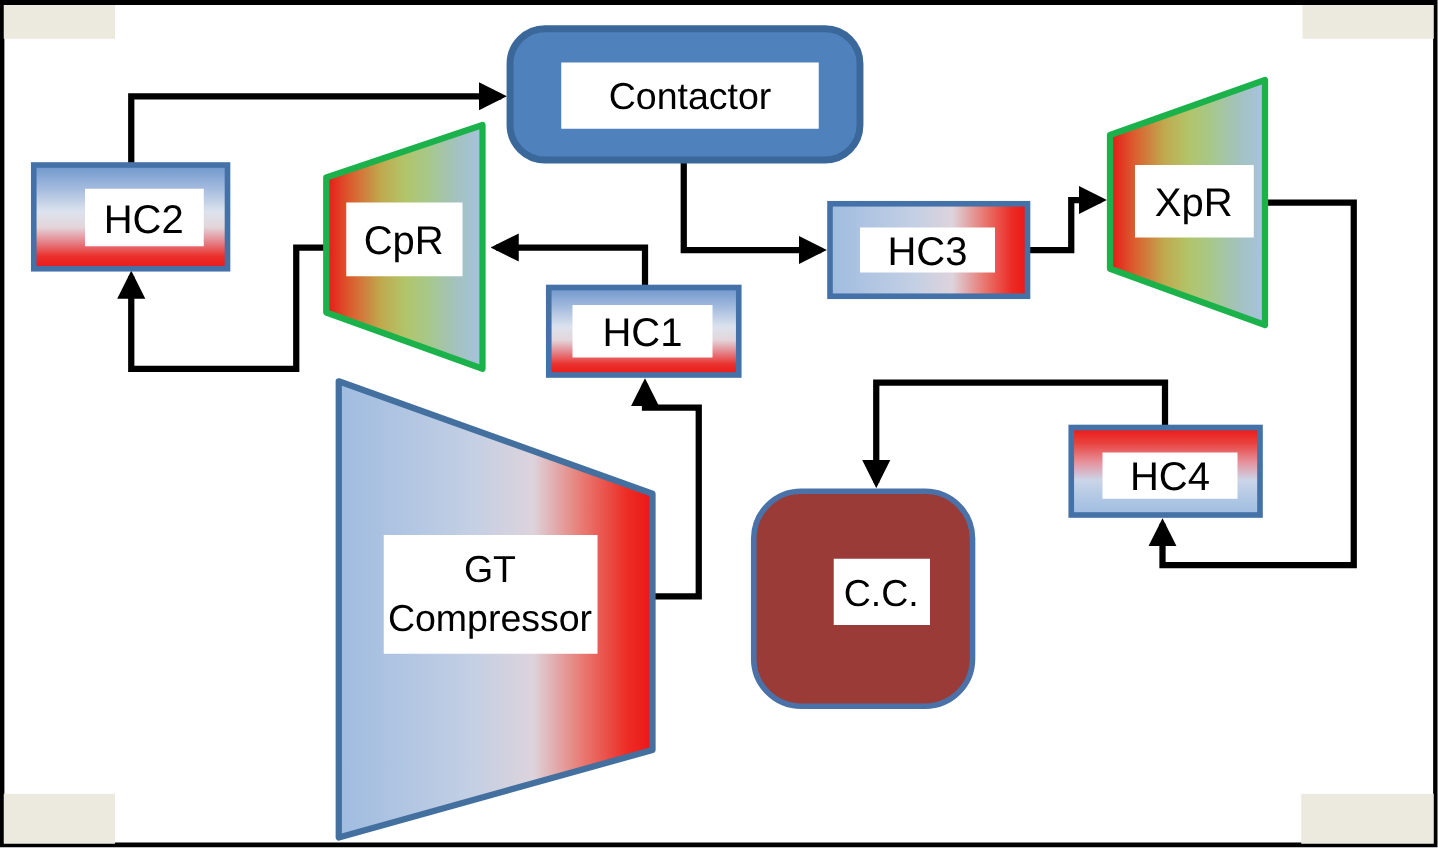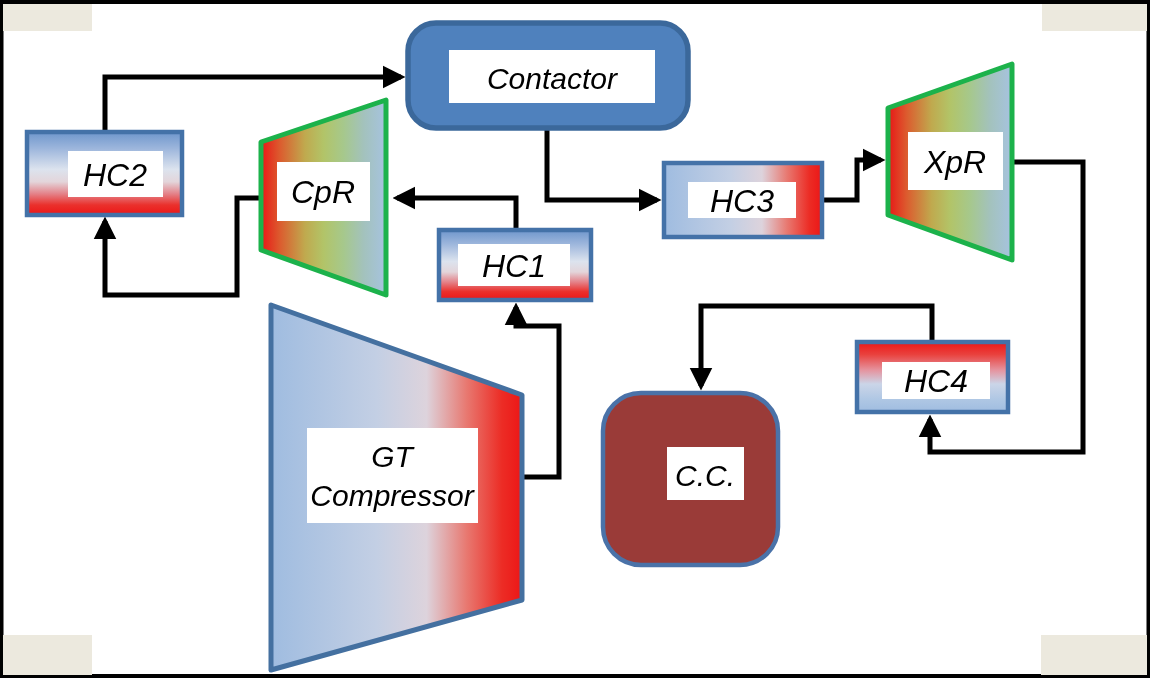--- a/index.html
+++ b/index.html
@@ -8,21 +8,20 @@
     background: #ffffff;
     width: 1150px;
     height: 678px;
     overflow: hidden;
     font-family: "Liberation Sans", sans-serif;
   }
   .stage {
     position: relative;
     width: 1150px;
     height: 590px;
-    font-style: italic;
   }
   svg { display: block; }
   text {
     font-family: "Liberation Sans", sans-serif;
     fill: #000000;
   }
   .node-label { font-size: 32px; }
   .node-label-small { font-size: 30px; }
   .connector {
     fill: none;

